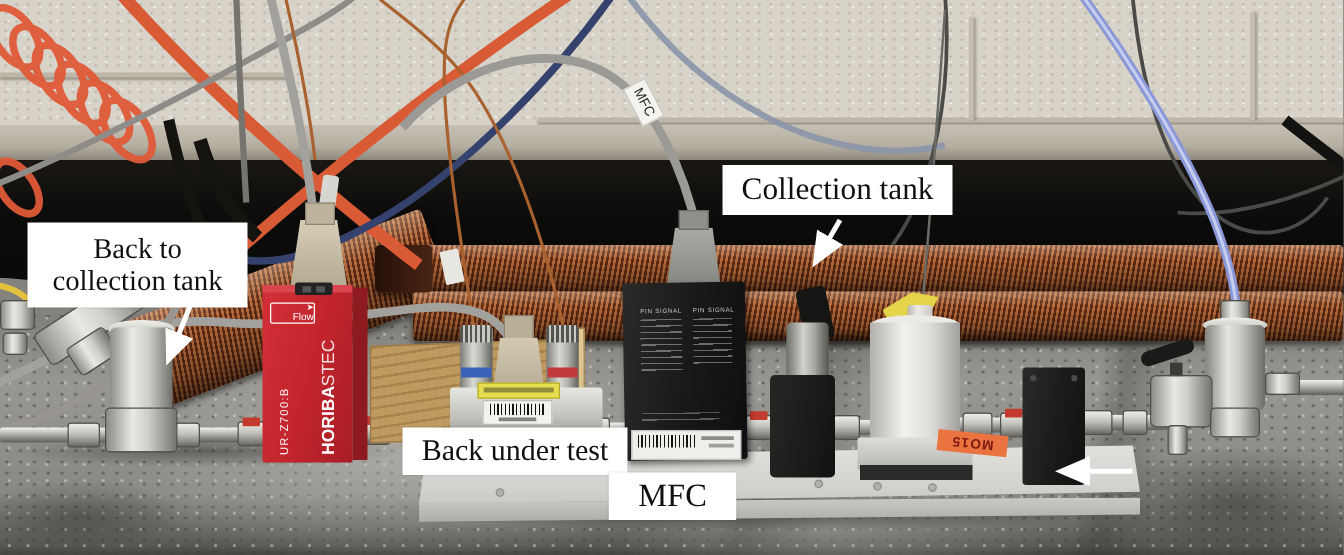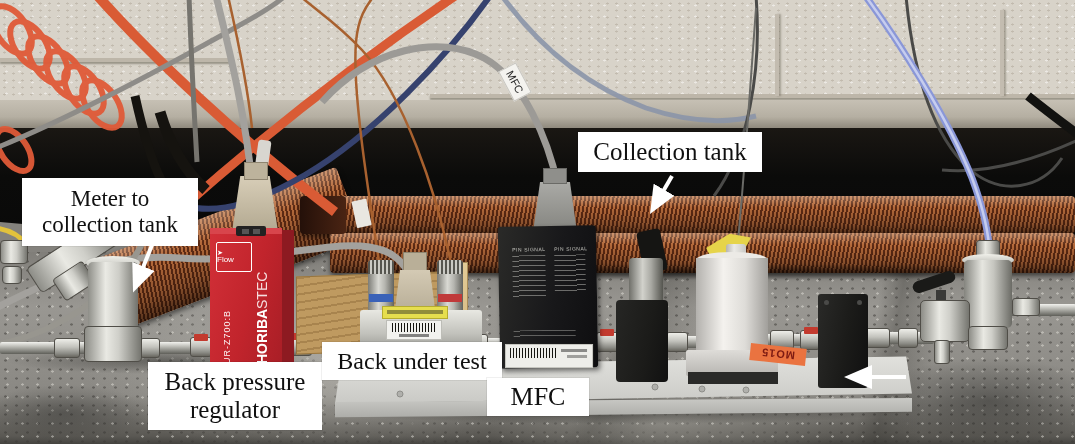--- a/index.html
+++ b/index.html
@@ -192,21 +192,21 @@
   <div class="abs" style="left:232px;top:176px;width:46px;height:56px;clip-path:polygon(18% 0,82% 0,100% 100%,0 100%);background:linear-gradient(#d8ceb8,#b2a890);"></div>
   <div class="abs" style="left:244px;top:162px;width:24px;height:18px;background:#bdb39c;border:1px solid #8f8570;"></div>
   <div class="abs" style="left:210px;top:228px;width:84px;height:142px;">
     <div class="abs" style="left:0;top:0;width:72px;height:142px;background:linear-gradient(105deg,#d23038,#c1242c 55%,#a81e26);border-radius:2px;"></div>
     <div class="abs" style="left:72px;top:2px;width:12px;height:138px;background:#8d1a21;"></div>
     <div class="abs" style="left:0;top:0;width:72px;height:6px;background:#d8454c;"></div>
     <div class="abs" style="left:26px;top:-2px;width:30px;height:10px;background:#222;border-radius:2px;display:flex;gap:4px;align-items:center;justify-content:center;">
       <span style="width:7px;height:5px;background:#555;display:inline-block;"></span>
       <span style="width:7px;height:5px;background:#555;display:inline-block;"></span>
     </div>
-    <div class="abs" style="left:6px;top:14px;width:36px;height:30px;border:1.5px solid #fff;border-radius:2px;display:flex;flex-direction:column;align-items:flex-start;justify-content:center;color:#fff;">
+    <div class="abs" style="left:6px;top:14px;width:36px;height:17px;border:1.5px solid #fff;border-radius:2px;display:flex;flex-direction:column;align-items:flex-end;justify-content:center;color:#fff;">
       <span style="font-size:7px;line-height:5px;">➤</span>
       <span style="font-size:8px;line-height:9px;">Flow</span>
     </div>
     <div class="vtext abs" style="left:12px;top:44px;height:92px;font-size:9px;letter-spacing:1px;opacity:.95;font-family:'Liberation Sans',sans-serif;">UR-Z700:B</div>
     <div class="vtext abs" style="left:44px;top:22px;height:114px;font-size:14px;font-family:'Liberation Sans',sans-serif;">
       <span style="font-weight:bold;">HORIBA</span><span style="font-weight:normal;opacity:.85;">STEC</span>
     </div>
   </div>
 
   <div class="abs" style="left:440px;top:262px;width:28px;height:90px;background:linear-gradient(#e3cb97,#d3b87f);border:1px solid #a88c58;"></div>
@@ -274,26 +274,22 @@
   <div class="abs" style="left:962px;top:254px;width:52px;height:12px;border-radius:50%;background:linear-gradient(#f0f0ea,#b5b5af);"></div>
   <div class="abs" style="left:964px;top:260px;width:48px;height:68px;border-radius:5px;background:linear-gradient(90deg,#84847e,#e6e6e0 38%,#c5c5bf 62%,#6b6b65);"></div>
   <div class="abs" style="left:912px;top:276px;width:44px;height:12px;background:#1a1a18;border-radius:6px;transform:rotate(-18deg);"></div>
   <div class="abs" style="left:936px;top:290px;width:10px;height:16px;background:#3a3a38;"></div>
   <div class="abs silverv" style="left:920px;top:300px;width:50px;height:42px;border:1px solid #504e48;border-radius:5px;"></div>
   <div class="abs silverv" style="left:968px;top:326px;width:40px;height:24px;border:1px solid #504e48;border-radius:4px;"></div>
   <div class="abs silverv" style="left:1012px;top:298px;width:28px;height:18px;border:1px solid #504e48;border-radius:3px;"></div>
   <div class="abs silverv" style="left:934px;top:340px;width:16px;height:24px;border:1px solid #504e48;border-radius:3px;"></div>
 
   <div class="lbl" style="left:22px;top:178px;width:176px;height:68px;font-size:23px;">
-    <span>Meter to</span>
+    <span>Back to</span>
     <span>collection tank</span>
-  </div>
-  <div class="lbl" style="left:148px;top:362px;width:174px;height:68px;font-size:25px;">
-    <span>Back pressure</span>
-    <span>regulator</span>
   </div>
   <div class="lbl" style="left:322px;top:342px;width:180px;height:38px;font-size:24px;">
     <span>Back under test</span>
   </div>
   <div class="lbl" style="left:487px;top:378px;width:102px;height:38px;font-size:26px;">
     <span>MFC</span>
   </div>
   <div class="lbl" style="left:578px;top:132px;width:184px;height:40px;font-size:25px;">
     <span>Collection tank</span>
   </div>

